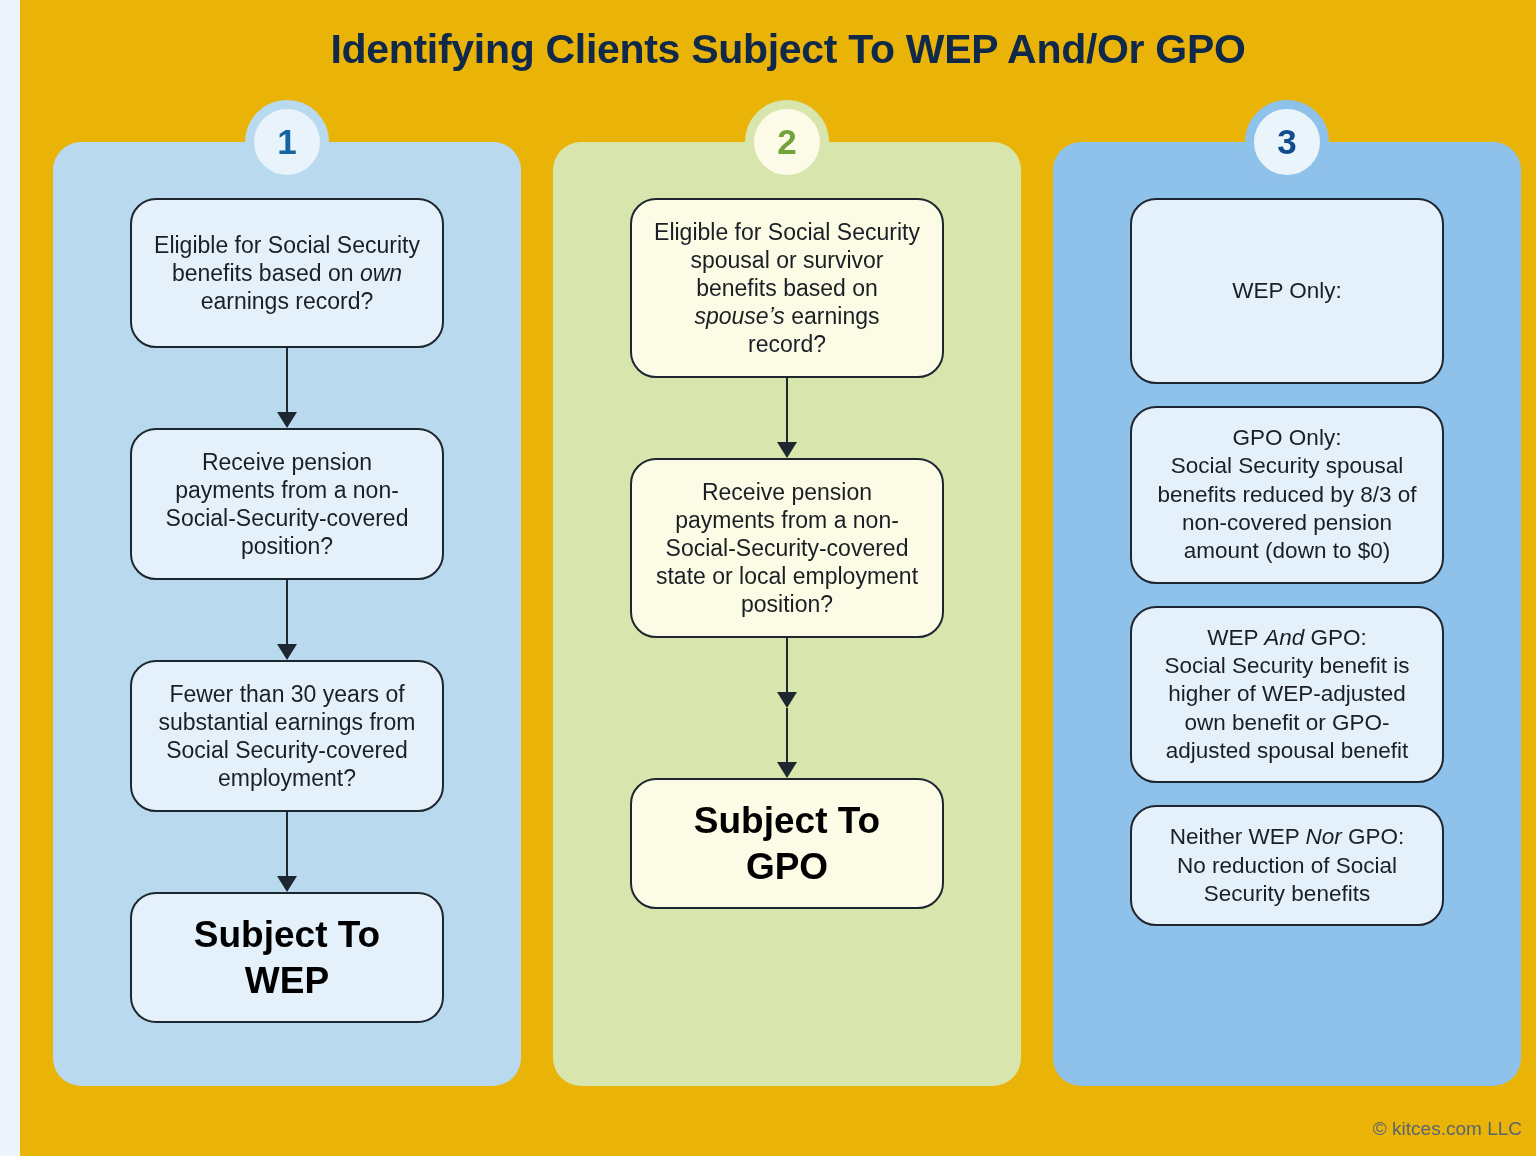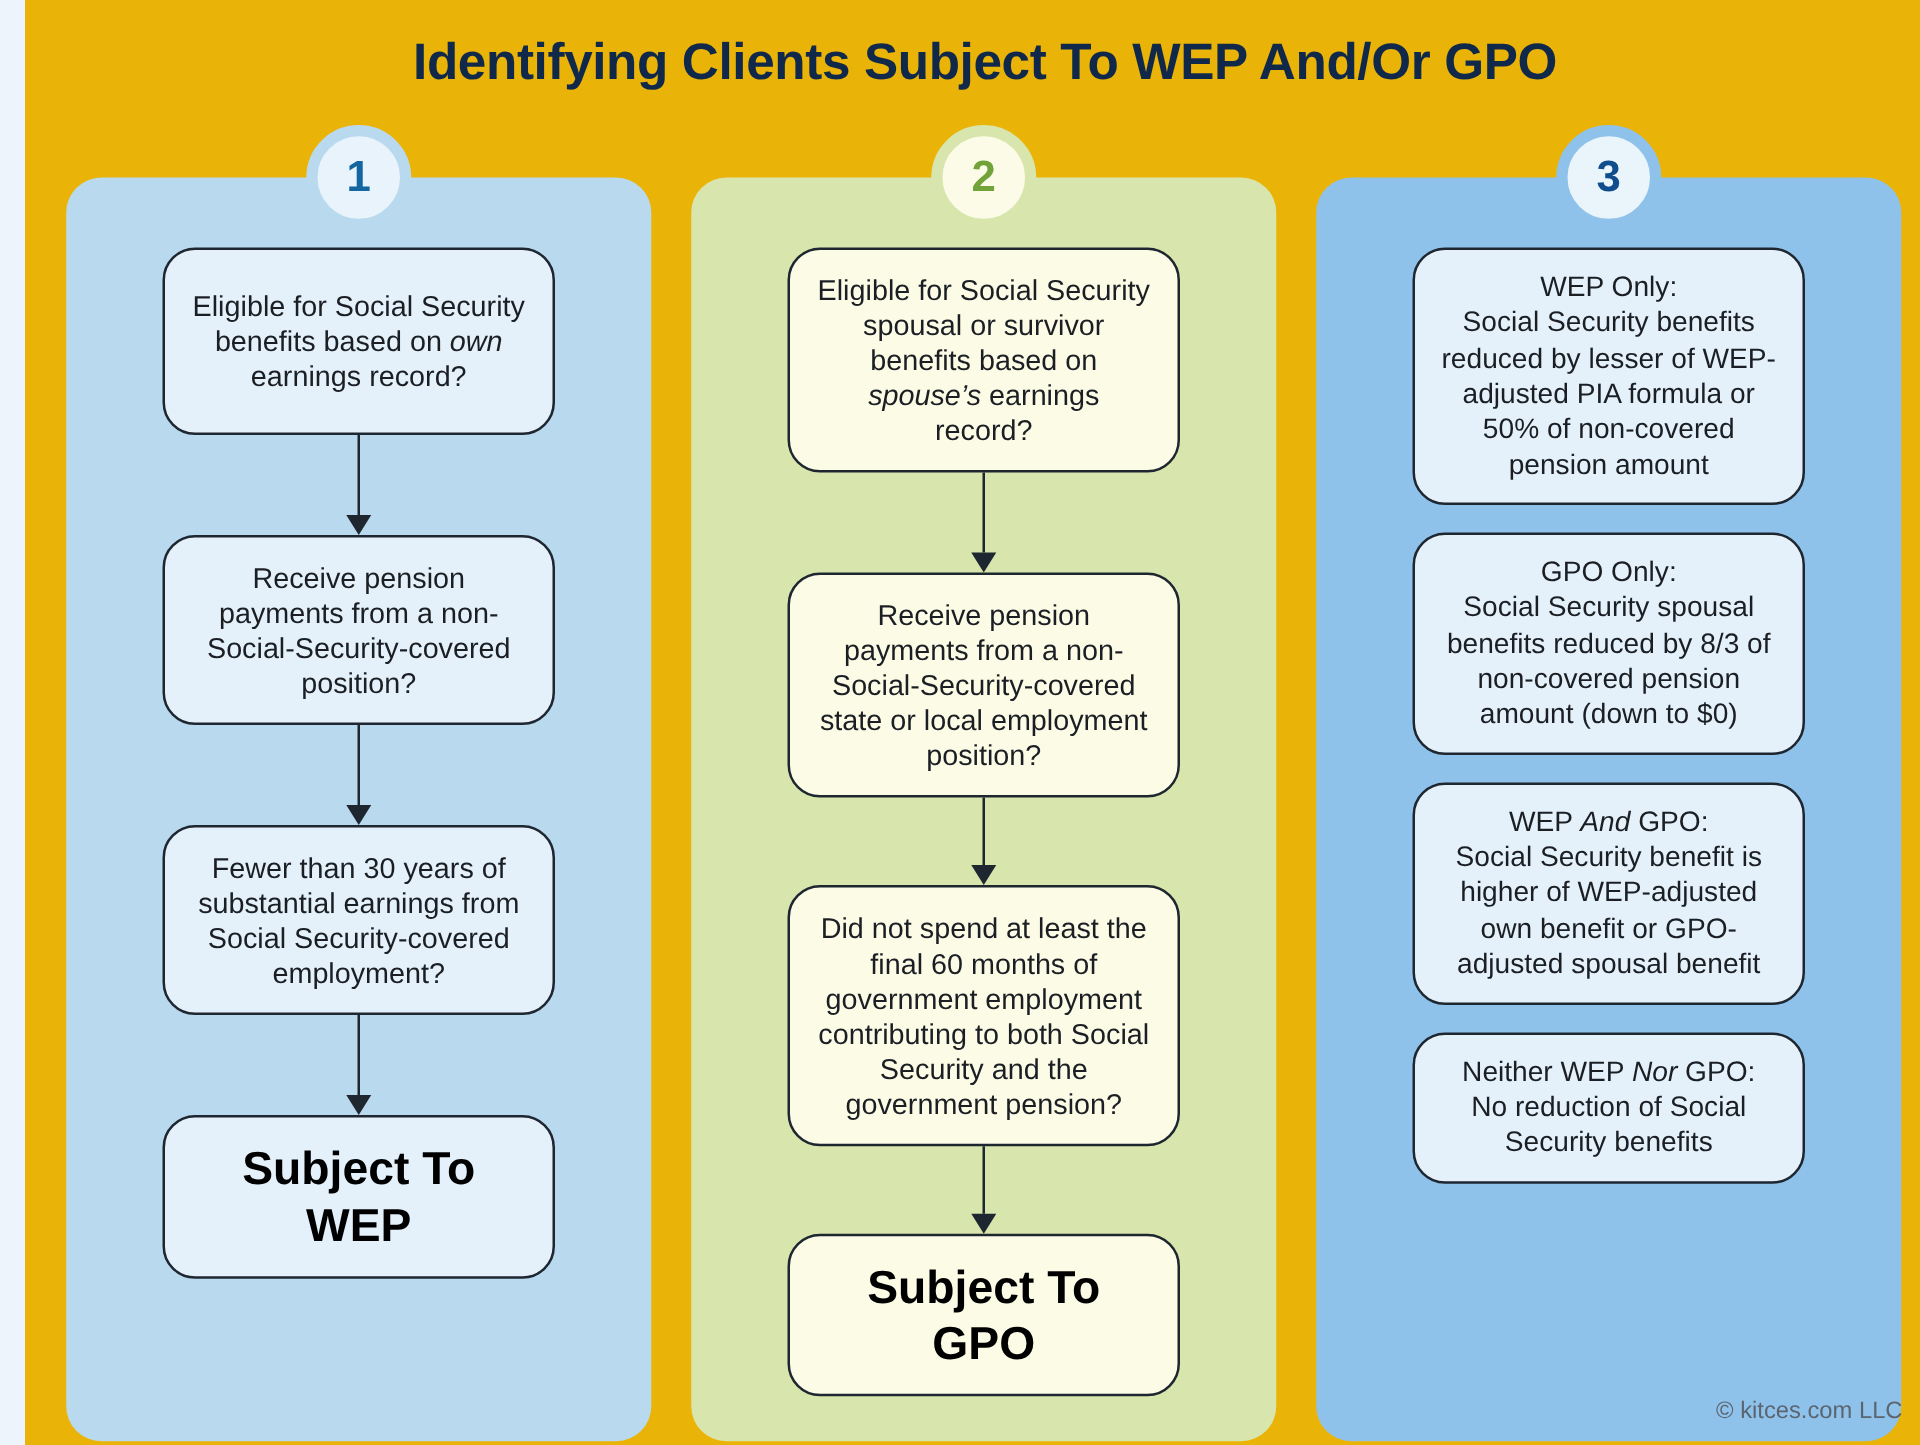--- a/index.html
+++ b/index.html
@@ -239,23 +239,20 @@
 
         <div class="node cream q1">
           <div>Receive pension payments from a non-Social-Security-covered state or local employment position?</div>
         </div>
 
         <div class="connector gap-md">
           <div class="line" style="height:54px"></div>
           <div class="head"></div>
         </div>
 
-        <div class="node cream q1" style="min-height:192px">
-          <div>Did not spend at least the final 60 months of government employment contributing to both Social Security and the government pension?</div>
-        </div>
 
         <div class="connector gap-md">
           <div class="line" style="height:54px"></div>
           <div class="head"></div>
         </div>
 
         <div class="node cream term">
           <div>Subject To GPO</div>
         </div>
 
@@ -265,21 +262,20 @@
     <div class="column col-3">
       <div class="badge badge-3">
         <span>3</span>
       </div>
 
       <div class="stack">
 
         <div class="node blue outcome" style="min-height:186px;display:flex;align-items:center;justify-content:center">
           <div>
             <span class="hdr"><span>WEP Only:</span><em></em><span></span></span><br>
-            <span>Social Security benefits reduced by lesser of WEP-adjusted PIA formula or 50% of non-covered pension amount</span>
           </div>
         </div>
 
         <div class="spacer-22"></div>
 
         <div class="node blue outcome" style="min-height:162px;display:flex;align-items:center;justify-content:center">
           <div>
             <span class="hdr"><span>GPO Only:</span><em></em><span></span></span><br>
             <span>Social Security spousal benefits reduced by 8/3 of non-covered pension amount (down to $0)</span>
           </div>

